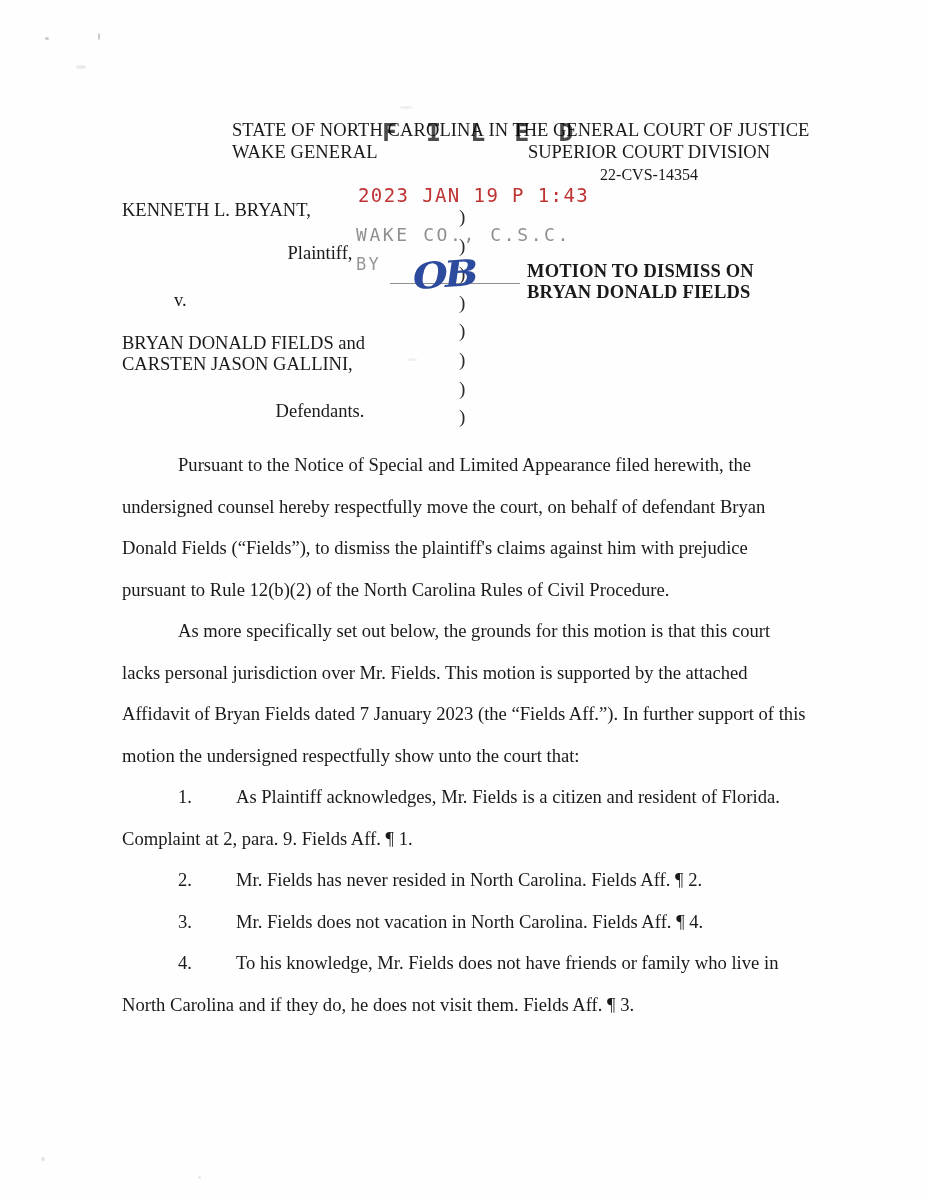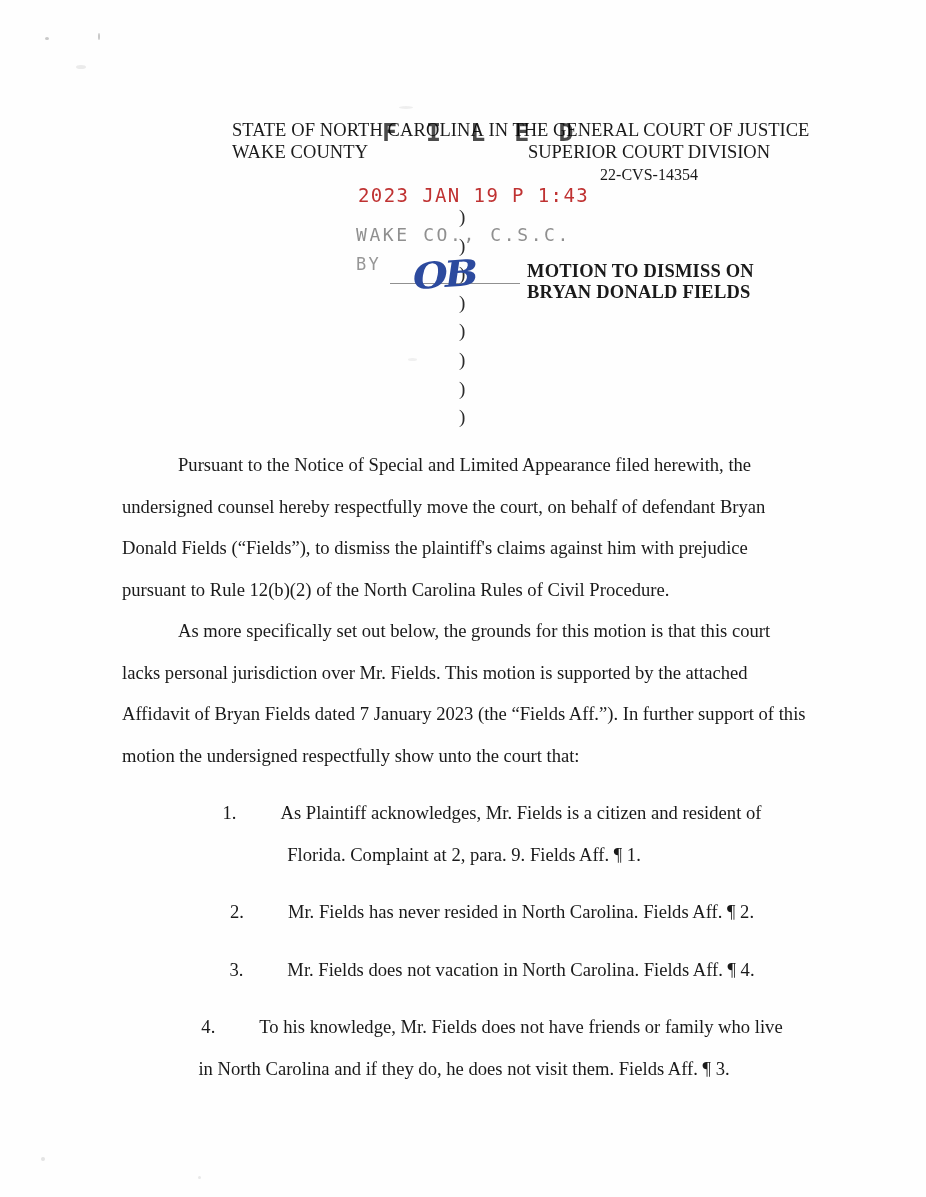--- a/index.html
+++ b/index.html
@@ -167,24 +167,23 @@
     width: 684px;
     font-size: 18.6px;
     line-height: 41.5px;
     text-align: left;
   }
   .para {
     margin: 0 0 0 0;
     text-indent: 56px;
   }
   .numbered {
-    margin: 16px;
+    margin: 0;
     text-indent: 0;
     padding-left: 0;
-    text-align: center;
   }
   .num-tab {
     display: inline-block;
     width: 56px;
   }
   .num-gap {
     display: inline-block;
     width: 44px;
   }
 </style>
@@ -197,29 +196,41 @@
   <div class="speck" style="left:98px;top:33px;width:2px;height:7px;"></div>
   <div class="speck" style="left:76px;top:65px;width:10px;height:4px;opacity:.35;"></div>
   <div class="speck" style="left:41px;top:1157px;width:4px;height:4px;opacity:.5;"></div>
   <div class="speck" style="left:198px;top:1176px;width:3px;height:3px;opacity:.4;"></div>
   <div class="speck" style="left:399px;top:106px;width:14px;height:3px;opacity:.3;"></div>
   <div class="speck" style="left:408px;top:358px;width:9px;height:3px;opacity:.25;"></div>
 
   <div class="caption-head">
     <div class="court-left">
       <div>STATE OF NORTH CAROLINA</div>
-      <div>WAKE COUNTY</div>
+      <div>WAKE GENERAL</div>
     </div>
     <div class="court-right">
       <div>IN THE GENERAL COURT OF JUSTICE</div>
       <div>SUPERIOR COURT DIVISION</div>
       <div class="case-no">22-CVS-14354</div>
     </div>
   </div>
 
+  <div class="party-block">
+    <div class="party-line">KENNETH L. BRYANT,</div>
+    <div class="sp-22"></div>
+    <div class="party-line party-role">Plaintiff,</div>
+    <div class="sp-26"></div>
+    <div class="party-line" style="padding-left:52px;">v.</div>
+    <div class="sp-22"></div>
+    <div class="party-line">BRYAN DONALD FIELDS and</div>
+    <div class="party-line">CARSTEN JASON GALLINI,</div>
+    <div class="sp-26"></div>
+    <div class="party-line party-role">Defendants.</div>
+  </div>
 
   <div class="paren-col">
       <div>)</div>
       <div>)</div>
       <div>)</div>
       <div>)</div>
       <div>)</div>
       <div>)</div>
       <div>)</div>
       <div>)</div>

